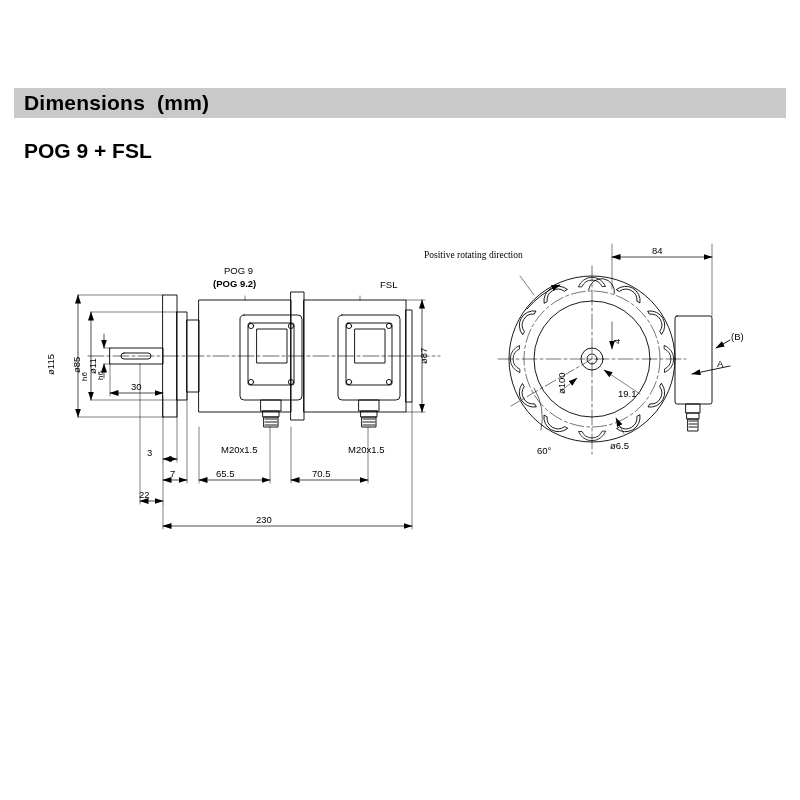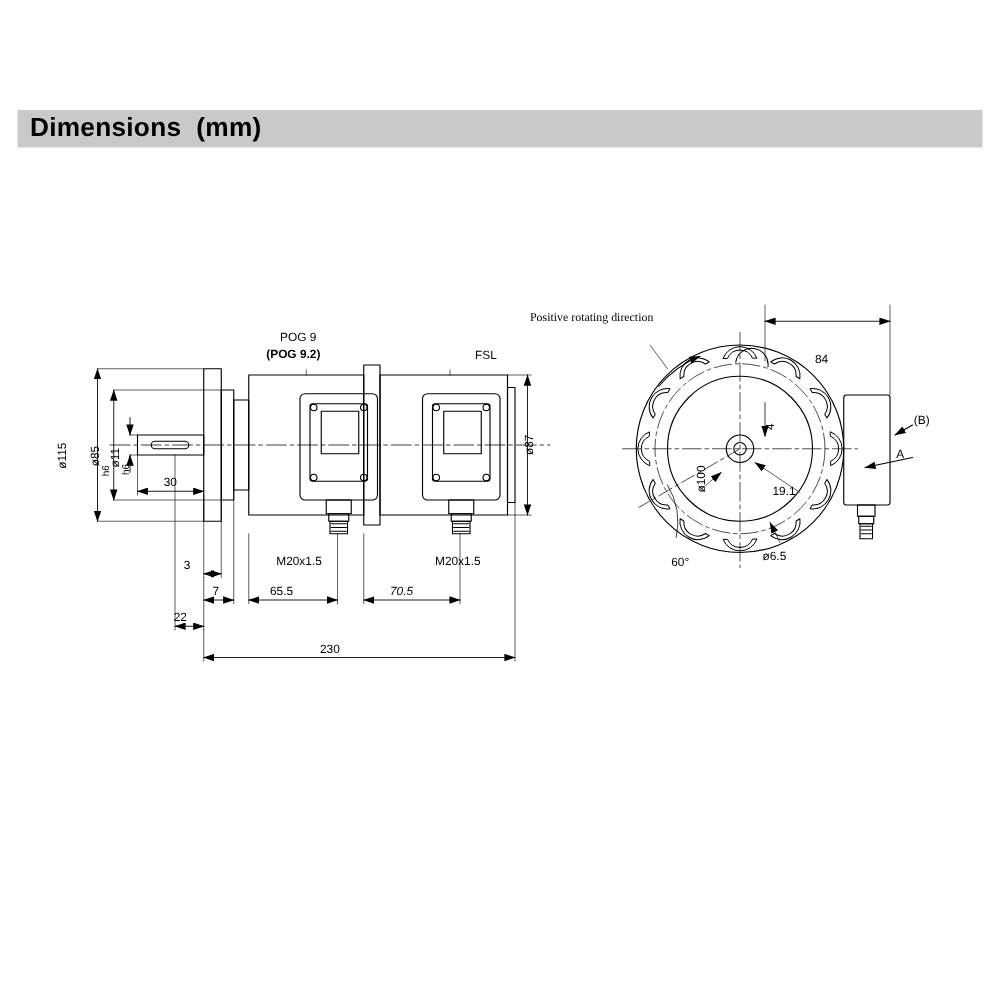--- a/index.html
+++ b/index.html
@@ -77,20 +77,21 @@
     transform: rotate(-90deg);
   }
 </style>
 </head>
 <body>
 
 <div id="sheet">
 
   <div class="header-band"></div>
   <div class="header-title">Dimensions  (mm)</div>
+  <div class="subtitle">POG 9 + FSL</div>
 
   <div class="drawing">
     <svg width="800" height="800" viewBox="0 0 800 800" xmlns="http://www.w3.org/2000/svg">
       <defs>
         <marker id="arrA" markerWidth="9" markerHeight="9" refX="8.5" refY="3" orient="auto" markerUnits="userSpaceOnUse">
           <path d="M0,0 L9,3 L0,6 z" fill="#000"></path>
         </marker>
         <marker id="arrB" markerWidth="9" markerHeight="9" refX="0.5" refY="3" orient="auto" markerUnits="userSpaceOnUse">
           <path d="M9,0 L0,3 L9,6 z" fill="#000"></path>
         </marker>
@@ -291,27 +292,27 @@
     <div class="lbl" style="left:131px; top:378px;">30</div>
     <div class="lbl rot" style="left:419px; top:360px;">ø87</div>
 
     <div class="lbl" style="left:221px; top:441px;">M20x1.5</div>
     <div class="lbl" style="left:348px; top:441px;">M20x1.5</div>
 
     <div class="lbl" style="left:147px; top:444px;">3</div>
     <div class="lbl" style="left:170px; top:465px;">7</div>
     <div class="lbl" style="left:139px; top:486px;">22</div>
     <div class="lbl" style="left:216px; top:465px;">65.5</div>
-    <div class="lbl" style="left:312px; top:465px;font-style:italic;">70.5</div>
+    <div class="lbl" style="left:312px; top:465px;">70.5</div>
     <div class="lbl" style="left:256px; top:511px;">230</div>
 
     <div class="lbl" style="left:424px; top:246px;font-family:Liberation Serif, serif;">Positive rotating direction</div>
     <div class="lbl rot" style="left:557px; top:390px;">ø100</div>
     <div class="lbl rot" style="left:612px; top:340px;">4</div>
     <div class="lbl" style="left:618px; top:385px;">19.1</div>
     <div class="lbl" style="left:610px; top:437px;">ø6.5</div>
     <div class="lbl" style="left:537px; top:442px;">60°</div>
-    <div class="lbl" style="left:652px; top:242px;margin-top:37px;">84</div>
+    <div class="lbl" style="left:652px; top:242px;">84</div>
     <div class="lbl" style="left:731px; top:328px;">(B)</div>
     <div class="lbl" style="left:717px; top:355px;">A</div>
   </div>
 
 </div>
 
 </body></html>

